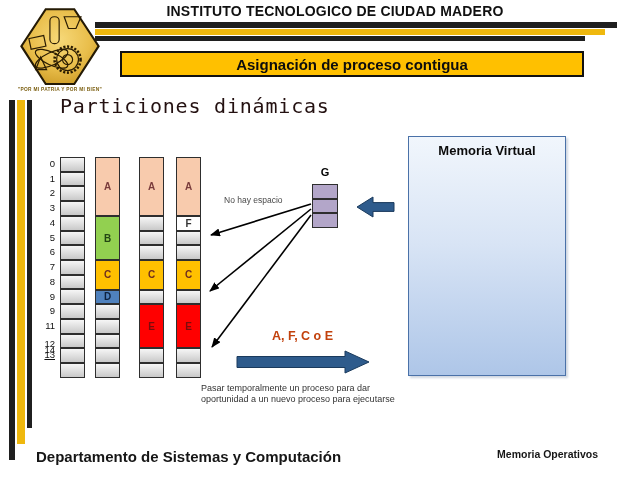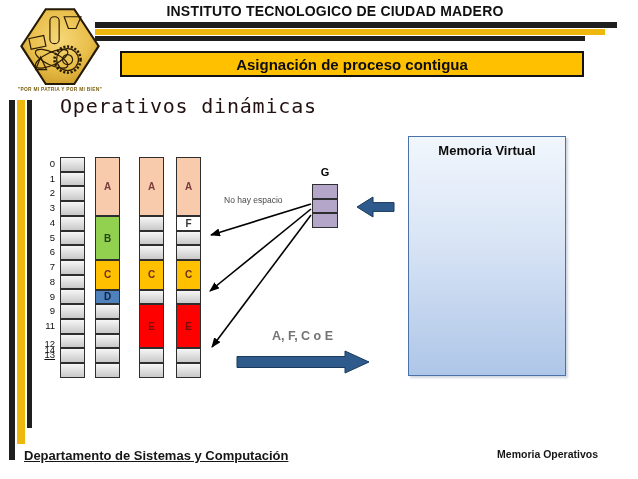--- a/index.html
+++ b/index.html
@@ -62,34 +62,34 @@
   
   .g-col{position:absolute;left:312px;top:184px;width:26px;}
   .g-label{
     position:absolute;left:312px;top:166px;width:26px;text-align:center;
     font-size:11px;font-weight:bold;color:#000;
   }
   
   .no-space{position:absolute;left:224px;top:195px;font-size:8.5px;color:#4a4a4a;}
   .swap-label{
     position:absolute;left:235px;top:329px;width:135px;text-align:center;
-    font-size:12.5px;font-weight:bold;color:#737373;
+    font-size:12.5px;font-weight:bold;color:#c2410c;
   }
   .caption{position:absolute;left:201px;top:383px;width:230px;
     font-size:9px;color:#333;line-height:1.25;}
   
   .vmem{
     position:absolute;left:408px;top:136px;width:158px;height:240px;
     background:linear-gradient(180deg,#F1F6FC 0%,#D8E4F5 45%,#AEC6E8 100%);
     border:1px solid #4A71A8;box-sizing:border-box;
     box-shadow:2px 2px 2px rgba(120,140,170,.35);
   }
   .vmem-title{margin-top:6px;text-align:center;font-size:13px;font-weight:bold;color:#0b0b0b;}
   
-  .footer-left{position:absolute;left:24px;top:448px;font-size:13px;font-weight:bold;color:#161616;text-decoration:underline;}
+  .footer-left{position:absolute;left:36px;top:448px;font-size:15px;font-weight:bold;color:#161616;}
   .footer-right{position:absolute;left:468px;top:448px;width:130px;text-align:right;
     font-size:10.5px;font-weight:bold;color:#161616;}
   .overlay{position:absolute;left:0;top:0;pointer-events:none;}
 </style>
 </head>
 <body>
 
 <div id="stage">
 
   <div class="inst-title">INSTITUTO TECNOLOGICO DE CIUDAD MADERO</div>
@@ -120,21 +120,21 @@
         <path d="M27,60 l-6,15 h13 z"></path>
       </g>
     </svg>
   </div>
   <div class="logo-motto">"POR MI PATRIA Y POR MI BIEN"</div>
 
   <div class="vbar vbar1"></div>
   <div class="vbar vbar2"></div>
   <div class="vbar vbar3"></div>
 
-  <div class="slide-title">Operativos dinámicas</div>
+  <div class="slide-title">Particiones dinámicas</div>
 
   <div id="row-nums">
       <div class="row-num" style="top: 157px;">0</div>
       <div class="row-num" style="top: 171.73px;">1</div>
       <div class="row-num" style="top: 186.46px;">2</div>
       <div class="row-num" style="top: 201.19px;">3</div>
       <div class="row-num" style="top: 215.92px;">4</div>
       <div class="row-num" style="top: 230.65px;">5</div>
       <div class="row-num" style="top: 245.38px;">6</div>
       <div class="row-num" style="top: 260.11px;">7</div>
@@ -201,20 +201,24 @@
 
   <div class="g-label">G</div>
   <div class="g-col" id="g-col">
       <div class="blk blk-G" style="height: 14.73px;"></div>
       <div class="blk blk-G" style="height: 14.73px;"></div>
       <div class="blk blk-G" style="height: 14.73px;"></div>
     </div>
 
   <div class="no-space">No hay espacio</div>
   <div class="swap-label">A, F, C o E</div>
+  <div class="caption">
+    <div>Pasar temporalmente un proceso para dar</div>
+    <div>oportunidad a un nuevo proceso para ejecutarse</div>
+  </div>
 
   <div class="vmem">
     <div class="vmem-title">Memoria Virtual</div>
   </div>
 
   <svg class="overlay" width="638" height="479">
     <defs>
       <marker id="ah" markerUnits="userSpaceOnUse" markerWidth="10" markerHeight="8" refX="9" refY="4" orient="auto">
         <path d="M0,0 L10,4 L0,8 z" fill="#000"></path>
       </marker>

